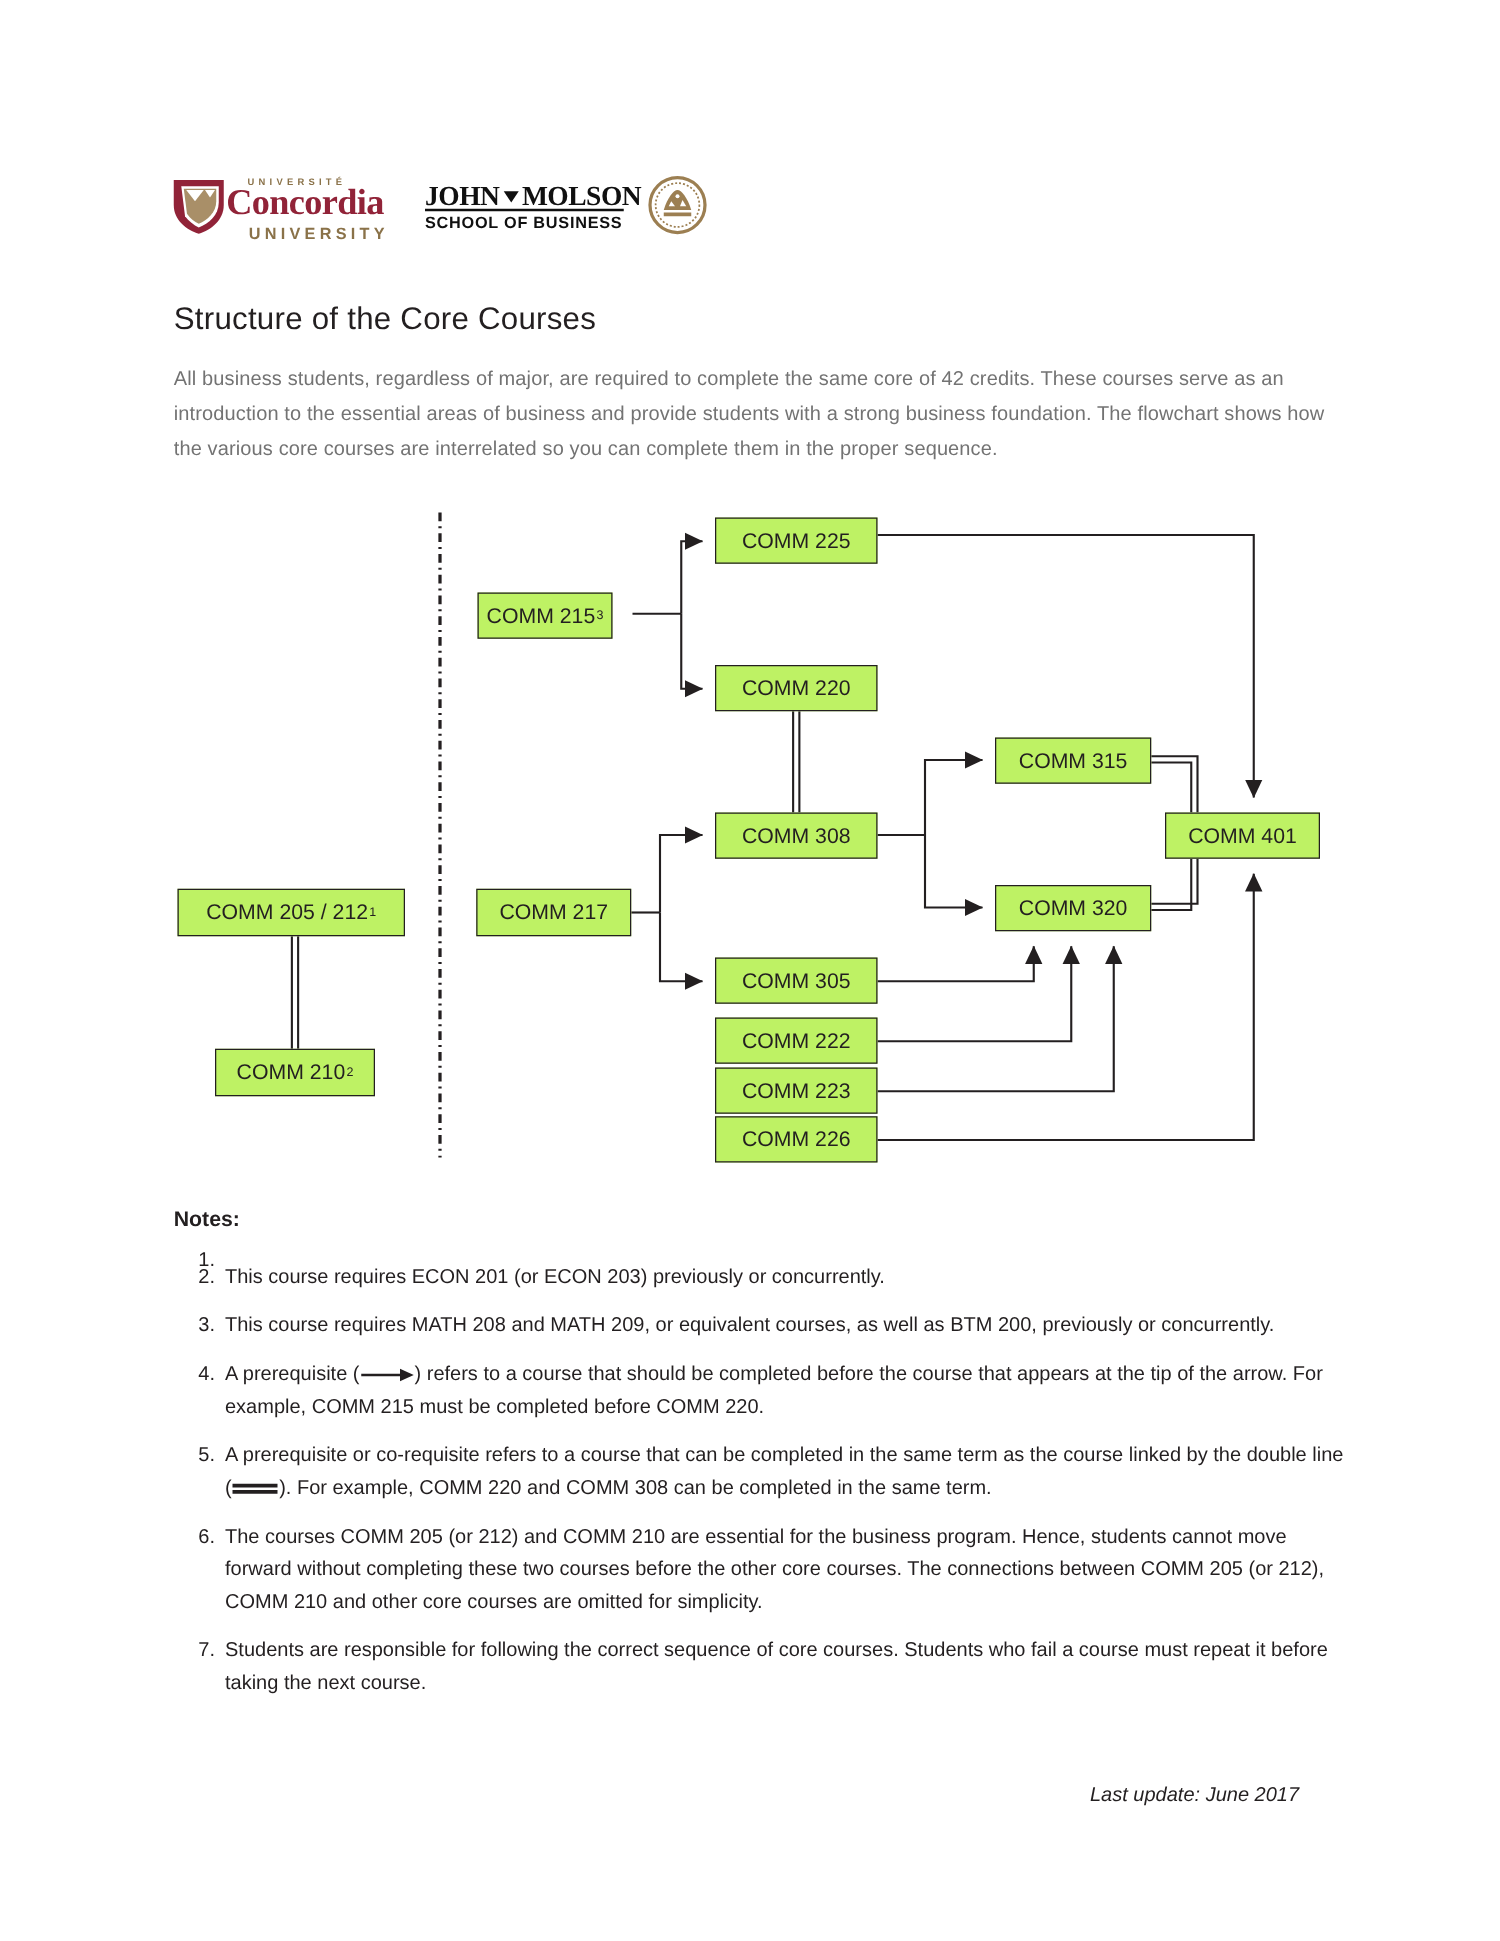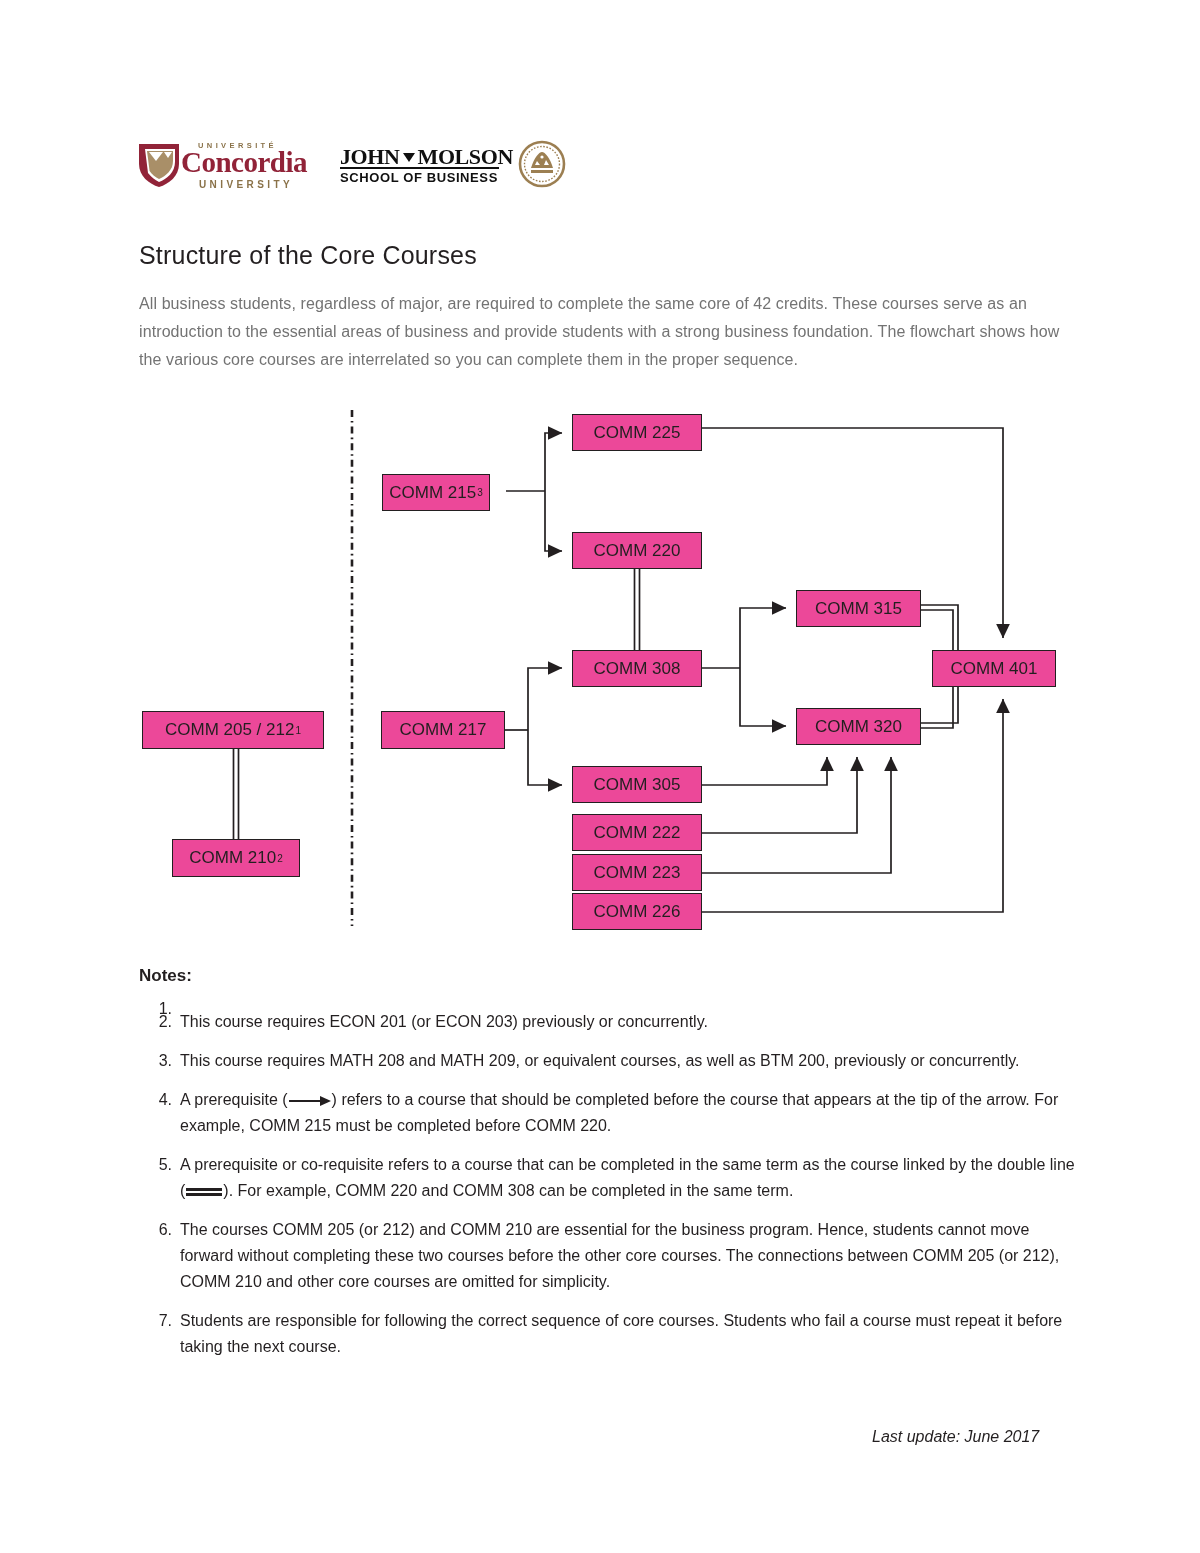--- a/index.html
+++ b/index.html
@@ -24,21 +24,21 @@
     font-weight:bold; font-size:29px; letter-spacing:-0.5px;
     color:#912338; line-height:1;
   }
   .concordia-top {
     position:absolute; left:61px; top:3px;
     font-size:7.5px; font-weight:bold; letter-spacing:3.4px;
     color:#8a7249;
   }
   .concordia-bot {
     position:absolute; left:62px; top:41px;
-    font-size:10px; font-weight:bold; letter-spacing:3.4px;
+    font-size:13px; font-weight:bold; letter-spacing:3.4px;
     color:#8a7249;
   }
 
   .molson { position:absolute; left:203px; top:8px; width:165px; height:42px; }
   .molson-l1 {
     position:absolute; left:0; top:0;
     font-family:"Liberation Serif", serif;
     font-weight:bold; font-size:22px; letter-spacing:-0.4px;
     color:#101010; white-space:nowrap;
   }
@@ -100,21 +100,21 @@
 
   .footer {
     position:absolute; left:872px; top:1428px;
     font-size:16px; font-style:italic; color:#231f20;
   }
 
   
   .chart { position:absolute; left:0; top:0; width:1200px; height:1553px; }
   .node {
     position:absolute; box-sizing:border-box;
-    border:1.6px solid #231f20; background:#ec4899;
+    border:1.6px solid #231f20; background:#bef264;
     display:flex; align-items:center; justify-content:center;
     font-size:17px; color:#231f20; white-space:nowrap;
   }
   .node sup { font-size:10px; vertical-align:super; margin-left:1px; }
 </style>
 </head>
 <body>
 
 <div class="page">
 

